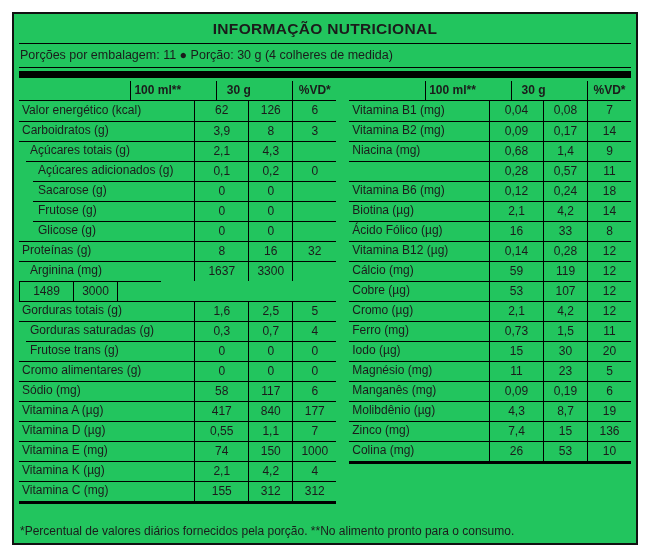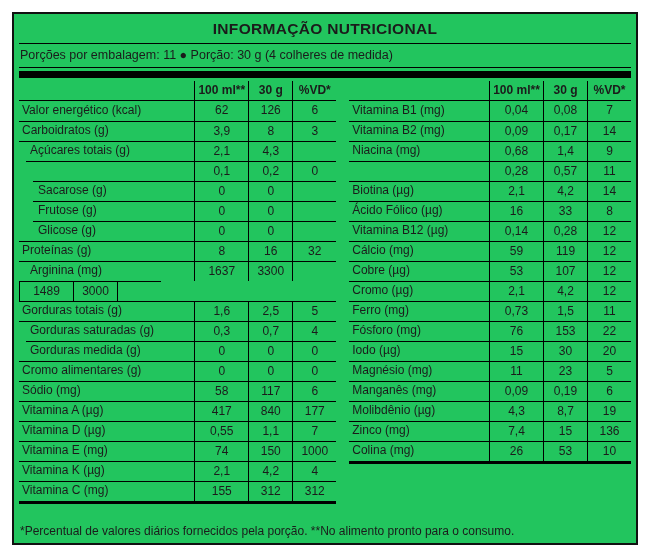--- a/index.html
+++ b/index.html
@@ -60,21 +60,21 @@
   .cell.label.ind1 { padding-left: 11px; }
   .cell.label.ind2 { padding-left: 19px; }
   .cell.val {
     border-left: 1px solid #000;
     text-align: center;
   }
   .cell.val.v0 { width: 54px; }
   .cell.val.v1 { width: 44px; }
   .cell.val.v2 { width: 44px; }
   .trow.thead { border-bottom: 1px solid #000; height: 20px; }
-  .trow.thead .cell { font-weight: bold; }
+  .trow.thead .cell { font-weight: bold; margin-left: 32px; }
   .trow.body:not(.first) .cell.val { border-top: 1px solid #000; }
   .sep {
     position: absolute;
     top: 0; right: 0;
     height: 1px;
     background: #000;
     display: block;
   }
   .footnote {
     font-size: 12px;
@@ -109,21 +109,21 @@
           <div class="cell val v1">8</div>
           <div class="cell val v2">3</div>
         </div>
         <div class="trow body">
           <div class="cell label ind1"><span>Açúcares totais (g)</span><i class="sep" style="left: 0px;"></i></div>
           <div class="cell val v0">2,1</div>
           <div class="cell val v1">4,3</div>
           <div class="cell val v2"></div>
         </div>
         <div class="trow body">
-          <div class="cell label ind2"><i class="sep" style="left: 7px;"></i></div>
+          <div class="cell label ind2"><span>Açúcares adicionados (g)</span><i class="sep" style="left: 7px;"></i></div>
           <div class="cell val v0">0,1</div>
           <div class="cell val v1">0,2</div>
           <div class="cell val v2">0</div>
         </div>
         <div class="trow body">
           <div class="cell label ind2"><span>Sacarose (g)</span><i class="sep" style="left: 14px;"></i></div>
           <div class="cell val v0">0</div>
           <div class="cell val v1">0</div>
           <div class="cell val v2"></div>
         </div>
@@ -162,21 +162,21 @@
           <div class="cell val v1">2,5</div>
           <div class="cell val v2">5</div>
         </div>
         <div class="trow body">
           <div class="cell label ind1"><span>Gorduras saturadas (g)</span><i class="sep" style="left: 0px;"></i></div>
           <div class="cell val v0">0,3</div>
           <div class="cell val v1">0,7</div>
           <div class="cell val v2">4</div>
         </div>
         <div class="trow body">
-          <div class="cell label ind1"><span>Gorduras medida (g)</span><i class="sep" style="left: 7px;"></i></div>
+          <div class="cell label ind1"><span>Frutose trans (g)</span><i class="sep" style="left: 7px;"></i></div>
           <div class="cell val v0">0</div>
           <div class="cell val v1">0</div>
           <div class="cell val v2">0</div>
         </div>
         <div class="trow body">
           <div class="cell label ind0"><span>Cromo alimentares (g)</span><i class="sep" style="left: 0px;"></i></div>
           <div class="cell val v0">0</div>
           <div class="cell val v1">0</div>
           <div class="cell val v2">0</div>
         </div>
@@ -242,20 +242,26 @@
           <div class="cell val v1">1,4</div>
           <div class="cell val v2">9</div>
         </div>
         <div class="trow body">
           <div class="cell label ind0"><i class="sep" style="left: 0px;"></i></div>
           <div class="cell val v0">0,28</div>
           <div class="cell val v1">0,57</div>
           <div class="cell val v2">11</div>
         </div>
         <div class="trow body">
+          <div class="cell label ind0"><span>Vitamina B6 (mg)</span><i class="sep" style="left: 0px;"></i></div>
+          <div class="cell val v0">0,12</div>
+          <div class="cell val v1">0,24</div>
+          <div class="cell val v2">18</div>
+        </div>
+        <div class="trow body">
           <div class="cell label ind0"><span>Biotina (µg)</span><i class="sep" style="left: 0px;"></i></div>
           <div class="cell val v0">2,1</div>
           <div class="cell val v1">4,2</div>
           <div class="cell val v2">14</div>
         </div>
         <div class="trow body">
           <div class="cell label ind0"><span>Ácido Fólico (µg)</span><i class="sep" style="left: 0px;"></i></div>
           <div class="cell val v0">16</div>
           <div class="cell val v1">33</div>
           <div class="cell val v2">8</div>
@@ -282,26 +288,20 @@
           <div class="cell label ind0"><span>Cromo (µg)</span><i class="sep" style="left: 0px;"></i></div>
           <div class="cell val v0">2,1</div>
           <div class="cell val v1">4,2</div>
           <div class="cell val v2">12</div>
         </div>
         <div class="trow body">
           <div class="cell label ind0"><span>Ferro (mg)</span><i class="sep" style="left: 0px;"></i></div>
           <div class="cell val v0">0,73</div>
           <div class="cell val v1">1,5</div>
           <div class="cell val v2">11</div>
-        </div>
-        <div class="trow body">
-          <div class="cell label ind0"><span>Fósforo (mg)</span><i class="sep" style="left: 0px;"></i></div>
-          <div class="cell val v0">76</div>
-          <div class="cell val v1">153</div>
-          <div class="cell val v2">22</div>
         </div>
         <div class="trow body">
           <div class="cell label ind0"><span>Iodo (µg)</span><i class="sep" style="left: 0px;"></i></div>
           <div class="cell val v0">15</div>
           <div class="cell val v1">30</div>
           <div class="cell val v2">20</div>
         </div>
         <div class="trow body">
           <div class="cell label ind0"><span>Magnésio (mg)</span><i class="sep" style="left: 0px;"></i></div>
           <div class="cell val v0">11</div>

